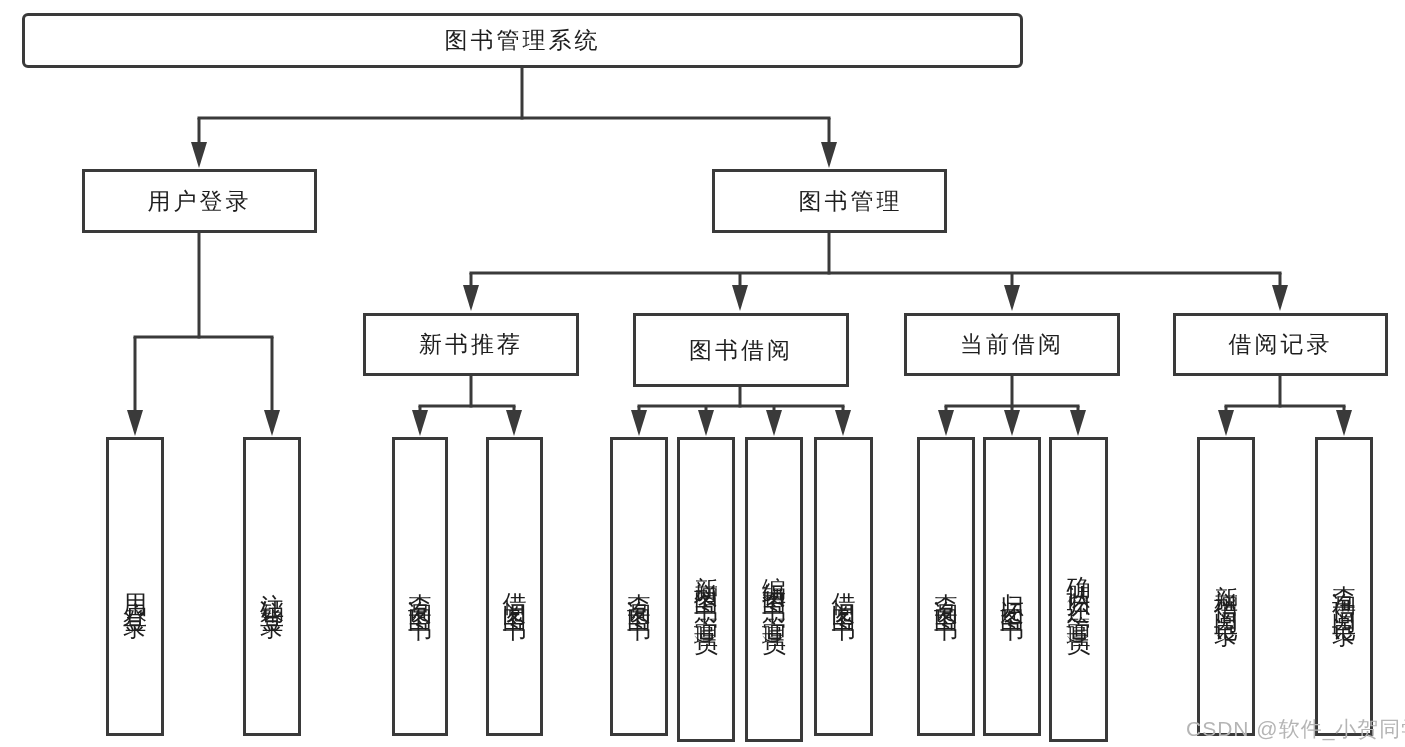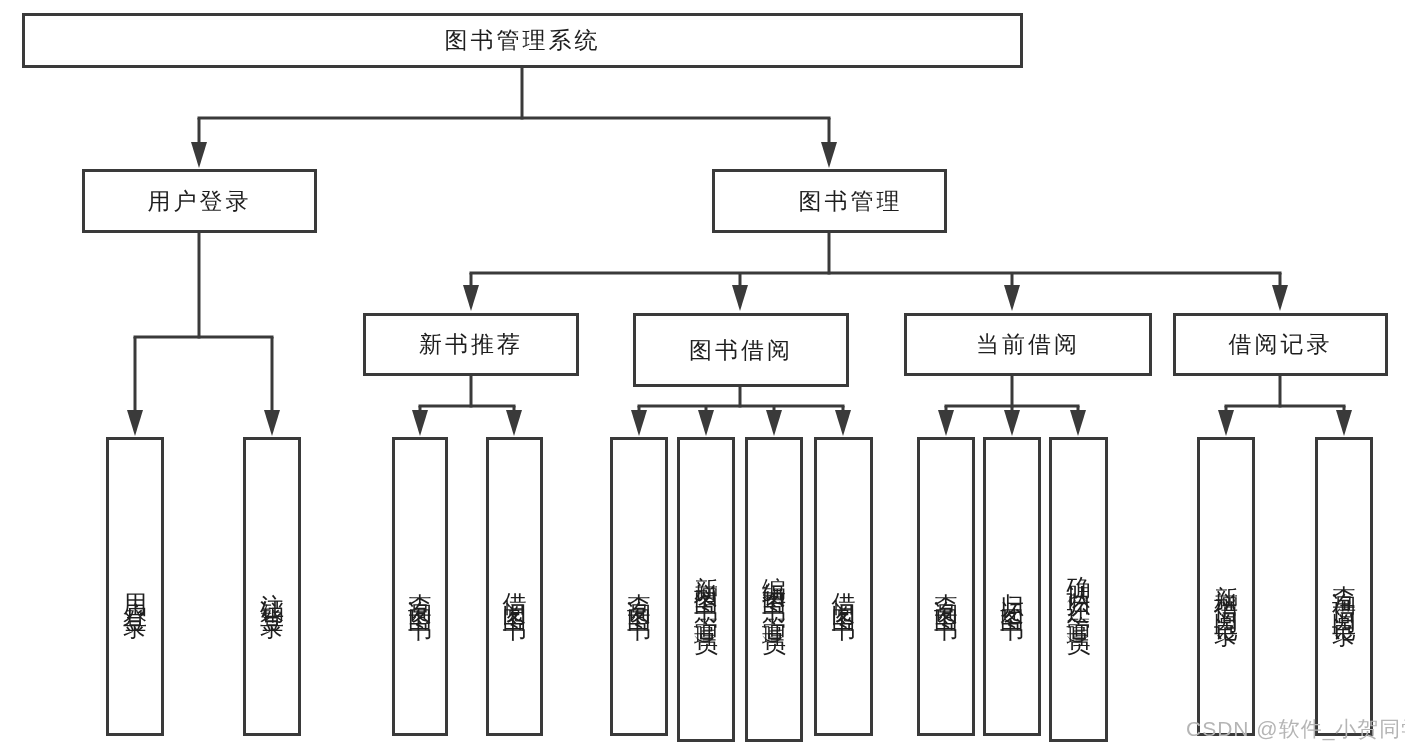--- a/index.html
+++ b/index.html
@@ -142,28 +142,28 @@
     <g>
       <line x1="1280" y1="374" x2="1280" y2="407.5"></line>
       <line x1="1224.5" y1="406" x2="1345.5" y2="406"></line>
       <line x1="1226" y1="406" x2="1226" y2="414"></line>
       <line x1="1344" y1="406" x2="1344" y2="414"></line>
       <polygon points="1218,410 1234,410 1226,436"></polygon>
       <polygon points="1336,410 1352,410 1344,436"></polygon>
     </g>
   </svg>
 
-  <div class="node h-node" style="left:22px;top:13px;width:1001px;height:55px;">图书管理系统</div>
+  <div class="node h-node" style="left:22px;top:13px;width:1001px;height:55px;border-radius:6px;">图书管理系统</div>
 
   <div class="node h-node" style="left:82px;top:169px;width:235px;height:64px;">用户登录</div>
   <div class="node h-node" style="left:712px;top:169px;width:235px;height:64px;padding-left:42px;">图书管理</div>
 
   <div class="node h-node" style="left:363px;top:313px;width:216px;height:63px;">新书推荐</div>
   <div class="node h-node" style="left:633px;top:313px;width:216px;height:74px;">图书借阅</div>
-  <div class="node h-node" style="left:904px;top:313px;width:248px;height:63px;">当前借阅</div>
+  <div class="node h-node" style="left:904px;top:313px;width:216px;height:63px;">当前借阅</div>
   <div class="node h-node" style="left:1173px;top:313px;width:215px;height:63px;">借阅记录</div>
 
   <div class="node v-node" style="left:106px;top:437px;width:58px;height:299px;">用户登录</div>
   <div class="node v-node" style="left:243px;top:437px;width:58px;height:299px;">注销登录</div>
 
   <div class="node v-node" style="left:392px;top:437px;width:56px;height:299px;">查询图书</div>
   <div class="node v-node" style="left:486px;top:437px;width:57px;height:299px;">借阅图书</div>
 
   <div class="node v-node" style="left:610px;top:437px;width:58px;height:299px;">查询图书</div>
   <div class="node v-node" style="left:677px;top:437px;width:58px;height:305px;">新增图书（管理员）</div>

